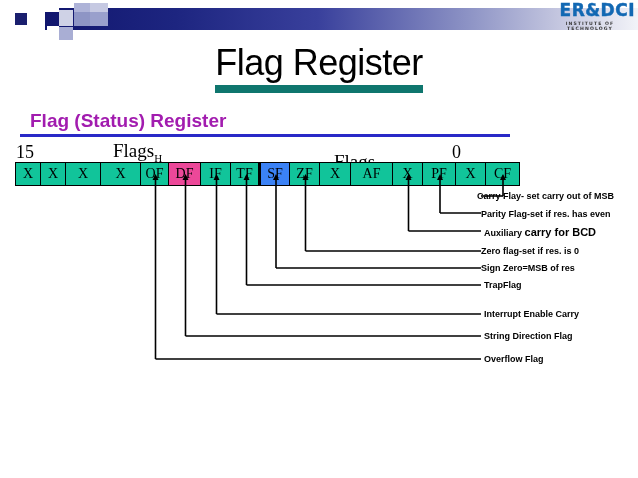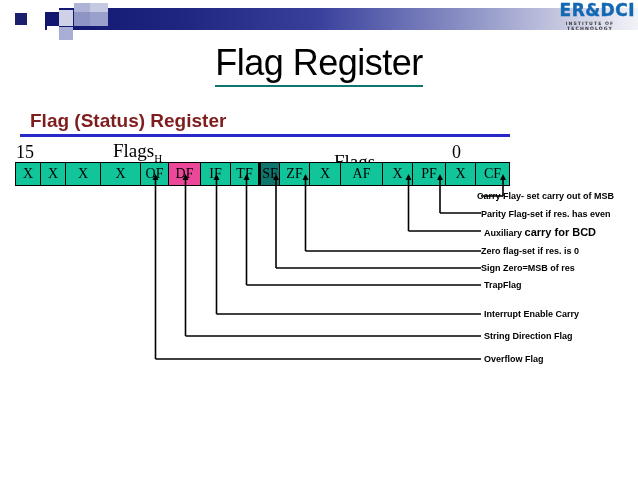--- a/index.html
+++ b/index.html
@@ -46,27 +46,27 @@
   }
 
   
   .title{
     position:absolute;left:0;top:42px;width:638px;
     text-align:center;
     font-family:"Liberation Sans", sans-serif;
     font-size:36px;color:#000000;
     letter-spacing:-0.5px;
   }
-  .title span{border-bottom:2px solid #0f766e;padding-bottom:2px;}
+  .title span{border-bottom:8px solid #0f766e;padding-bottom:2px;}
 
   
   .heading{
     position:absolute;left:30px;top:110px;
     font-family:"Liberation Sans", sans-serif;
-    font-weight:bold;font-size:19px;color:#7f1d1d;
+    font-weight:bold;font-size:19px;color:#a21caf;
   }
   .rule{position:absolute;left:20px;top:134px;width:490px;height:3px;background:#2929c7;}
 
   
   .lbl{position:absolute;font-family:"Liberation Serif", serif;color:#000;}
   .bit15{left:16px;top:142px;font-size:18px;}
   .bit0{left:452px;top:142px;font-size:18px;}
   .flagsH{left:113px;top:140px;font-size:19px;}
   .flagsL{left:334px;top:140px;font-size:19px;margin-top:11px;}
   .lbl sub{font-size:11px;}
@@ -138,21 +138,21 @@
 
   <div class="reg" id="reg-row">
       <div class="cell" style="width: 25px; background: rgb(17, 196, 154);">X</div>
       <div class="cell" style="width: 25px; background: rgb(17, 196, 154);">X</div>
       <div class="cell" style="width: 35px; background: rgb(17, 196, 154);">X</div>
       <div class="cell" style="width: 40px; background: rgb(17, 196, 154);">X</div>
       <div class="cell" style="width: 28px; background: rgb(17, 196, 154);">OF</div>
       <div class="cell" style="width: 32px; background: #ec4899;">DF</div>
       <div class="cell" style="width: 30px; background: rgb(17, 196, 154);">IF</div>
       <div class="cell thick" style="width: 30px; background: rgb(17, 196, 154);">TF</div>
-      <div class="cell" style="width: 19px; background: #0f766e;">SF</div>
+      <div class="cell" style="width: 29px; background: #3b82f6;">SF</div>
       <div class="cell" style="width: 30px; background: rgb(17, 196, 154);">ZF</div>
       <div class="cell" style="width: 31px; background: rgb(17, 196, 154);">X</div>
       <div class="cell" style="width: 42px; background: rgb(17, 196, 154);">AF</div>
       <div class="cell" style="width: 30px; background: rgb(17, 196, 154);">X</div>
       <div class="cell" style="width: 33px; background: rgb(17, 196, 154);">PF</div>
       <div class="cell" style="width: 30px; background: rgb(17, 196, 154);">X</div>
       <div class="cell" style="width: 33px; background: rgb(17, 196, 154);">CF</div>
     </div>
 
   <svg class="leaders" id="leader-svg">

